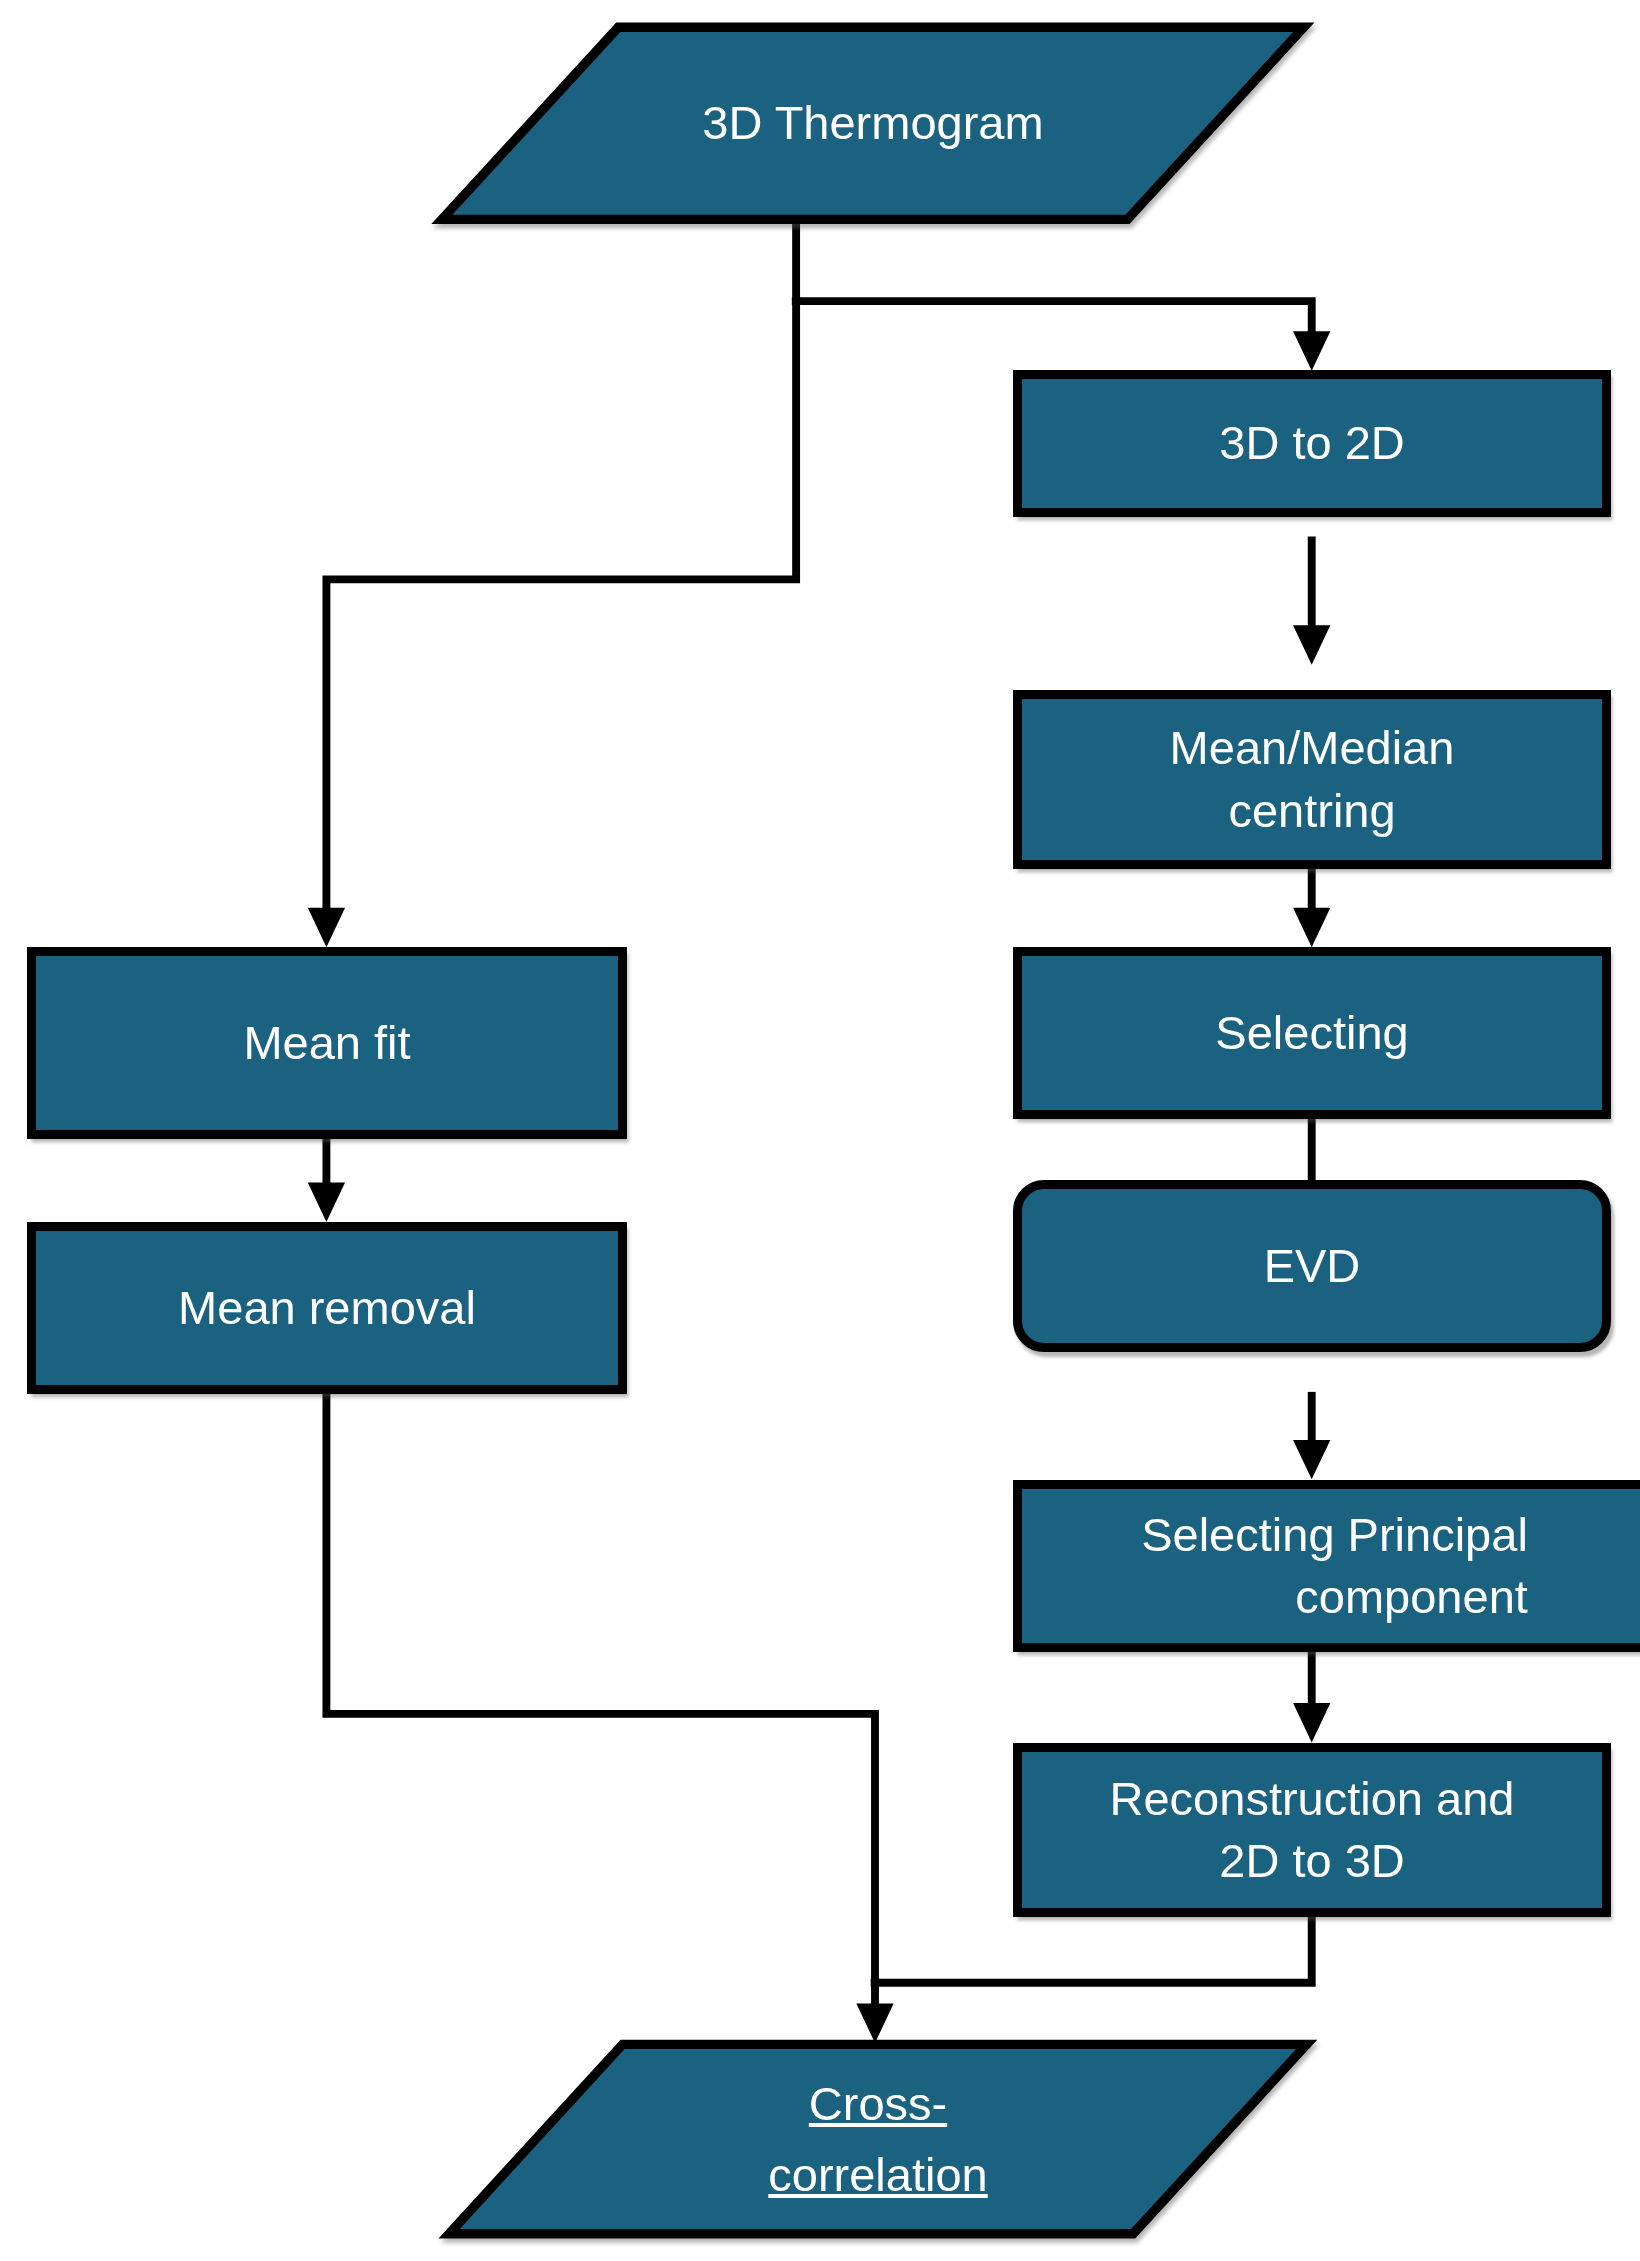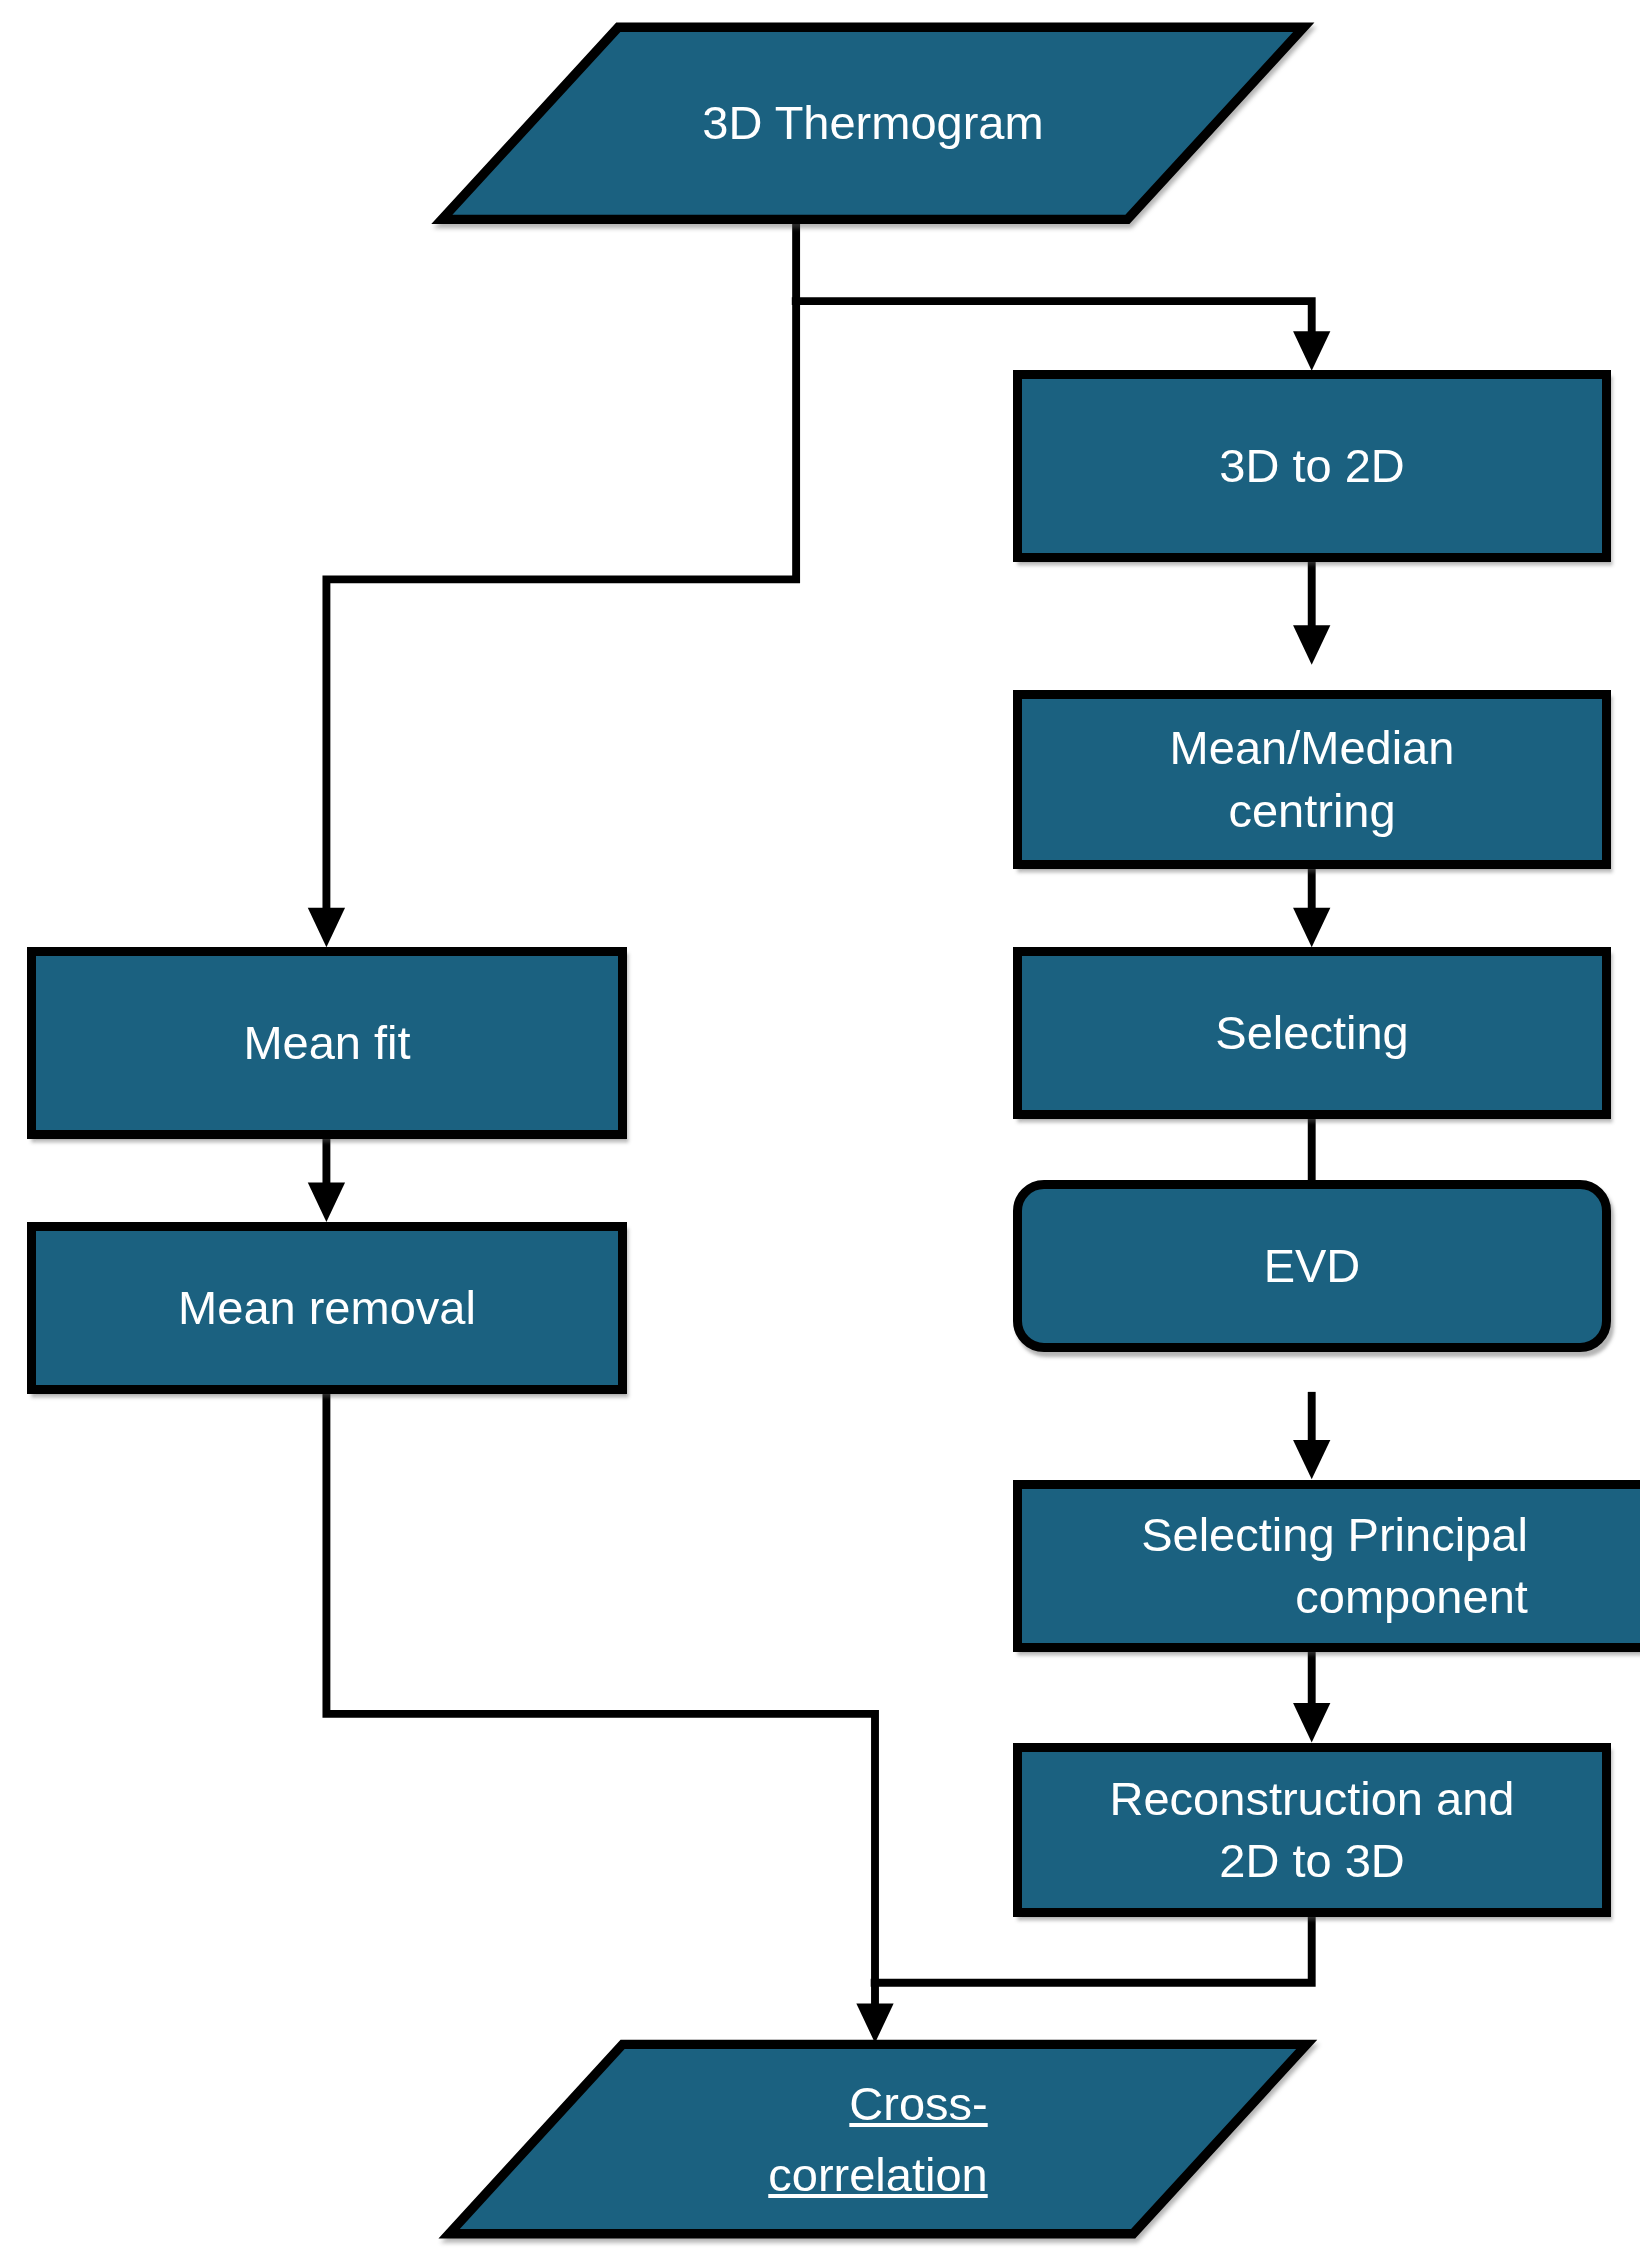--- a/index.html
+++ b/index.html
@@ -20,25 +20,25 @@
   .shape-par{fill:var(--node-fill);stroke:var(--node-border);stroke-width:13;
     filter:drop-shadow(3px 6px 3px rgba(90,90,90,0.45));}
   .node-rect{
     position:absolute;background:var(--node-fill);border:9.3px solid var(--node-border);
     box-sizing:border-box;display:flex;align-items:center;justify-content:center;
     text-align:center;color:var(--node-text);font-size:47px;line-height:1.32;
     white-space:pre-line;box-shadow:2.9px 5px 3.6px -0.7px rgba(90,90,90,0.45);
   }
   .par-label{
     position:absolute;display:flex;align-items:center;justify-content:center;
-    text-align:right;color:var(--node-text);font-size:47px;line-height:1.5;
+    text-align:center;color:var(--node-text);font-size:47px;line-height:1.5;
     white-space:pre-line;pointer-events:none;
   }
   
-  .n-to2d   {left:1013px;top:370px; width:598px;height:192px;}
+  .n-to2d   {left:1013px;top:370px; width:598px;height:147px;}
   .n-centr  {left:1013px;top:666px; width:598px;height:179px;margin-top:24px;}
   .n-cov    {left:1013px;top:947px;width:598px;height:172px;}
   .n-evd    {left:1013px;top:1180px;width:598px;height:172px;border-radius:31px;}
   .n-spc    {left:1013px;top:1480px;width:643px;height:172px;text-align:right;}
   .n-recon  {left:1013px;top:1743px;width:598px;height:174px;}
   
   .n-meanfit{left:27px;  top:947px;width:600px;height:192px;}
   .n-meanrem{left:27px;  top:1222px;width:600px;height:172px;}
   
   .p-thermo {left:442px;top:27px;  width:862px;height:192px;}

